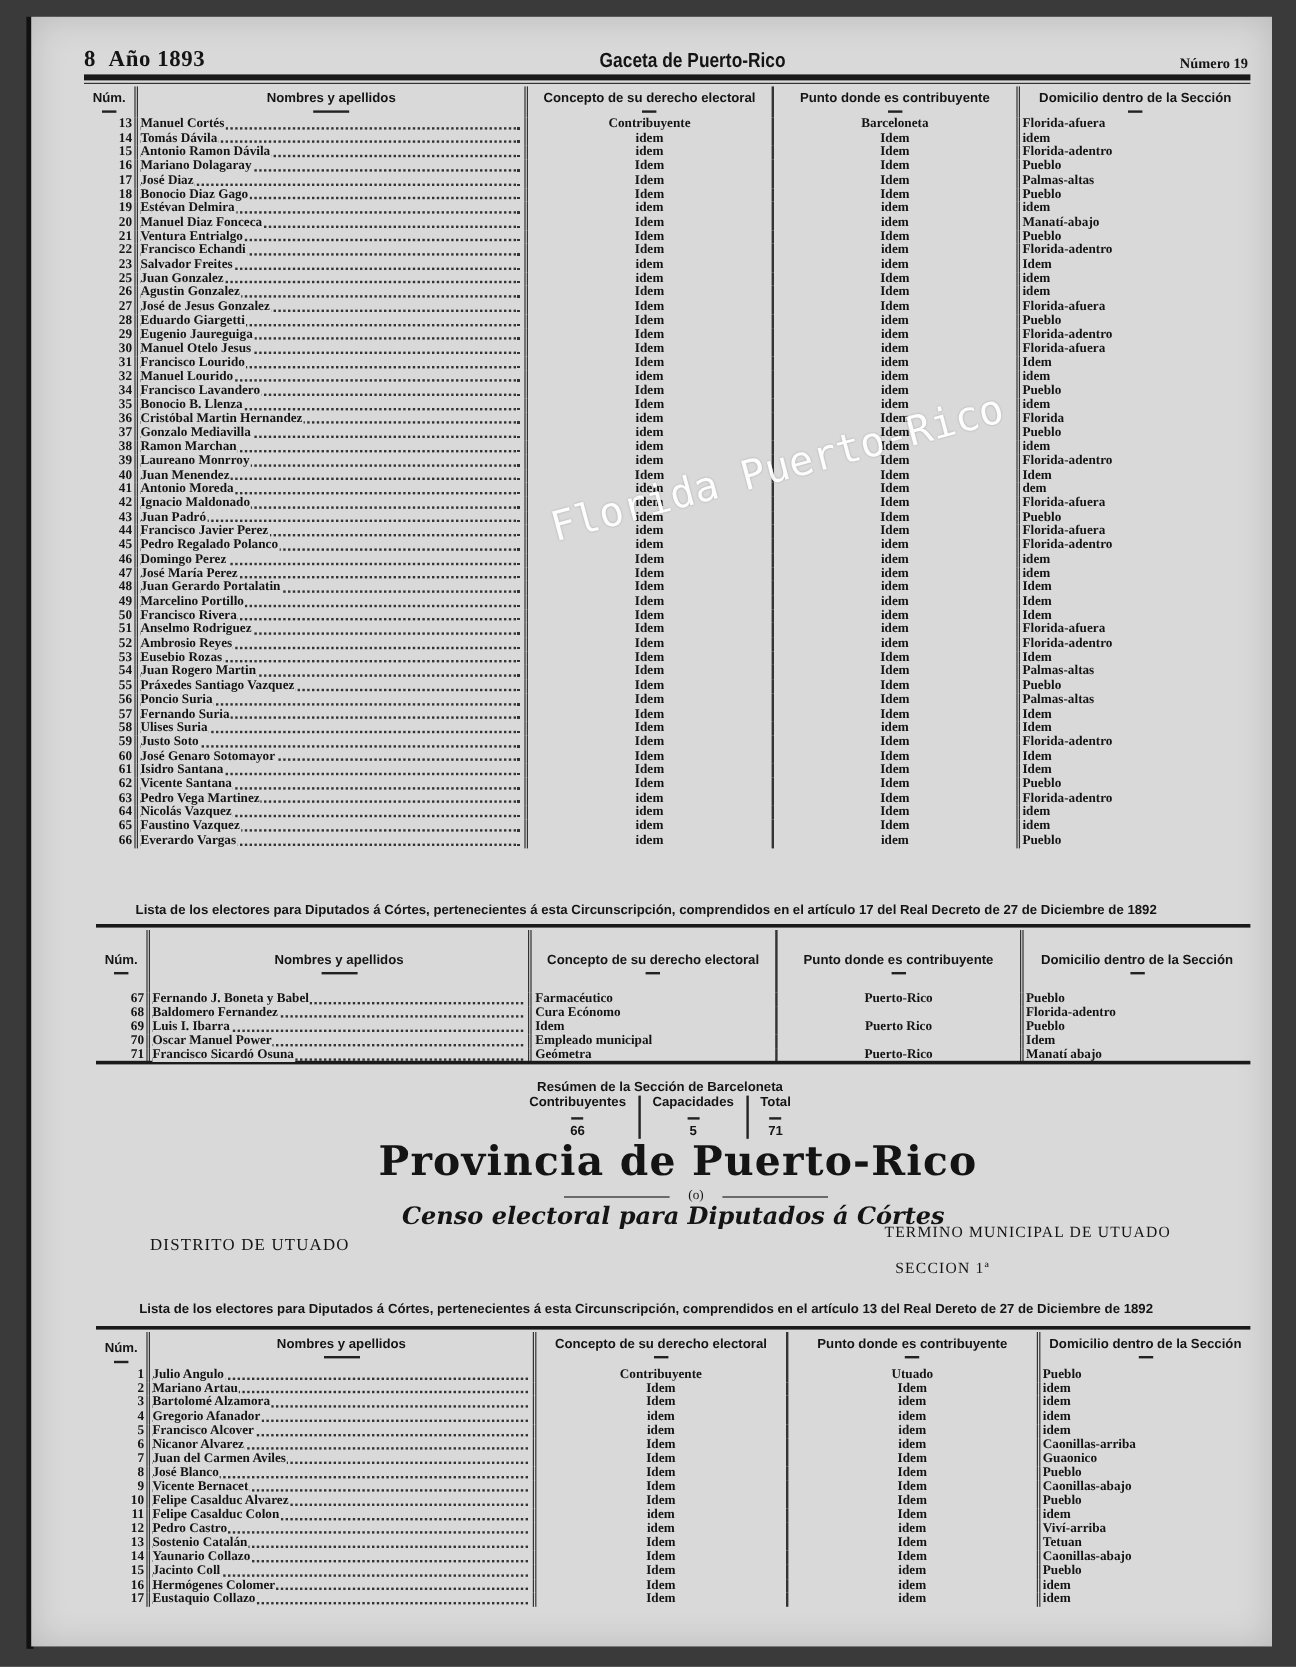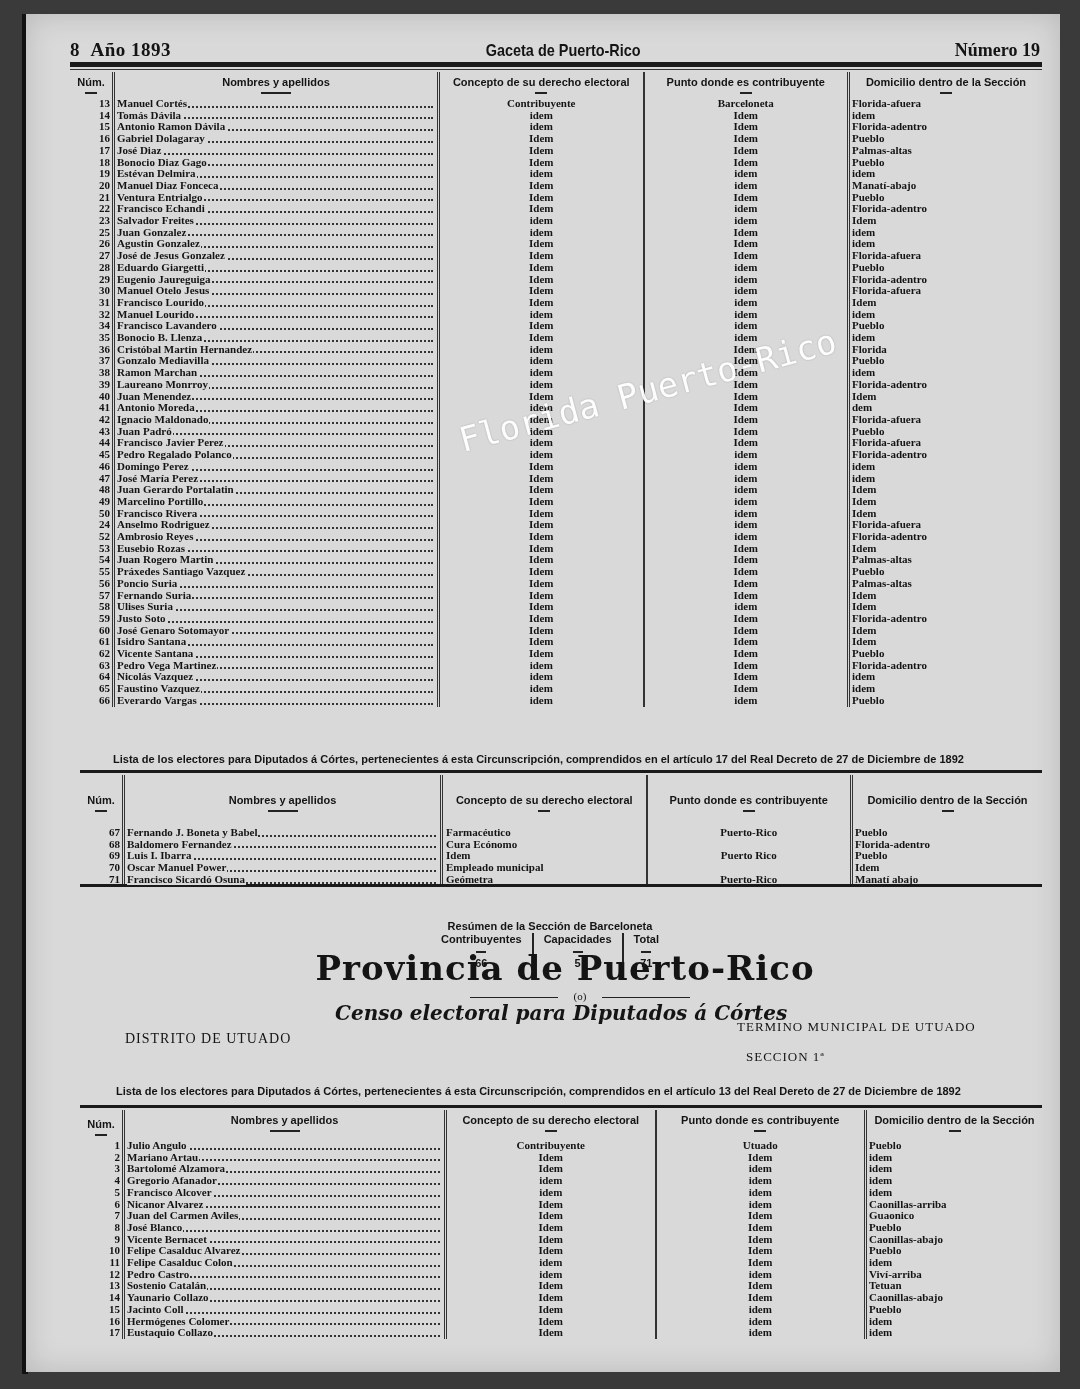--- a/index.html
+++ b/index.html
@@ -16,21 +16,21 @@
     box-shadow: inset 0 0 30px rgba(0,0,0,0.15);
   }
   .page-shadow-left { position:absolute; left:22px; top:14px; width:6px; height:1360px; background:#111; }
   .header-line {
     position:absolute; left:70px; top:31px; width:970px; height:30px;
     display:flex; align-items:flex-end; justify-content:space-between;
     font-family:"Liberation Serif", serif; font-weight:bold;
   }
   .hdr-left { font-size:19px; letter-spacing:0.5px; }
   .hdr-center { font-size:17px; font-family:"Liberation Sans", sans-serif; transform:scaleX(0.85); }
-  .hdr-right { font-size:18px; }
+  .hdr-right { font-size:12px; }
   .rule-thick { position:absolute; height:5px; background:#1a1a1a; }
   .rule-thin { position:absolute; height:1px; background:#333; }
   table.census { position:absolute; border-collapse:collapse; font-family:"Liberation Serif", serif; font-weight:bold; color:#141414; }
   table.census th {
     font-size:11px; font-weight:bold; text-align:center; vertical-align:top;
     padding:4px 2px 0 2px; font-family:"Liberation Sans", sans-serif;
     transform-origin:center;
   }
   table.census th .dash { display:block; width:12px; height:2px; background:#222; margin:4px auto 0; }
   table.census td { font-size:11px; line-height:11.7px; padding:0; white-space:nowrap; }
@@ -47,21 +47,21 @@
   .col-dom { text-align:left; padding-left:2px !important; }
   .left-text td.col-concept { text-align:left; padding-left:3px !important; }
   .list-caption {
     position:absolute; font-family:"Liberation Sans", sans-serif; font-weight:bold; font-size:11px;
     transform-origin:left; white-space:nowrap;margin-left:33px;
   }
   .summary {
     position:absolute; left:420px; top:900px; width:260px; text-align:center;
     font-family:"Liberation Sans", sans-serif; font-weight:bold; font-size:11px;
   }
-  .summary .sum-title { display:block;margin-top:20px; }
+  .summary .sum-title { display:block; }
   .summary .sum-cols { display:flex; justify-content:center; margin-top:1px;align-items:center; }
   .summary .sum-col { padding:0 10px; text-align:center; }
   .summary .sum-col + .sum-col { border-left:2px solid #222; }
   .summary .sum-col .dash { display:block; width:10px; height:2px; background:#222; margin:6px auto 4px; }
   .big-title {
     position:absolute; left:0; width:1130px; top:948px; text-align:center;
     font-family:"DejaVu Serif", serif; font-weight:bold; font-size:34px; letter-spacing:1px;
     transform:scaleX(1.0);
   }
   .ornament { position:absolute; left:470px; top:990px; width:220px; text-align:center; font-size:11px; font-family:"Liberation Serif", serif; }
@@ -135,21 +135,21 @@
         <td class="col-name">
           <span class="dots"><span class="nm">Antonio Ramon Dávila</span></span>
         </td>
         <td class="col-concept">idem</td>
         <td class="col-punto">Idem</td>
         <td class="col-dom">Florida-adentro</td>
       </tr>
       <tr>
         <td class="col-num">16</td>
         <td class="col-name">
-          <span class="dots"><span class="nm">Gabriel Dolagaray</span></span>
+          <span class="dots"><span class="nm">Mariano Dolagaray</span></span>
         </td>
         <td class="col-concept">Idem</td>
         <td class="col-punto">Idem</td>
         <td class="col-dom">Pueblo</td>
       </tr>
       <tr>
         <td class="col-num">17</td>
         <td class="col-name">
           <span class="dots"><span class="nm">José Diaz</span></span>
         </td>
@@ -430,21 +430,21 @@
       <tr>
         <td class="col-num">50</td>
         <td class="col-name">
           <span class="dots"><span class="nm">Francisco Rivera</span></span>
         </td>
         <td class="col-concept">Idem</td>
         <td class="col-punto">idem</td>
         <td class="col-dom">Idem</td>
       </tr>
       <tr>
-        <td class="col-num">24</td>
+        <td class="col-num">51</td>
         <td class="col-name">
           <span class="dots"><span class="nm">Anselmo Rodriguez</span></span>
         </td>
         <td class="col-concept">Idem</td>
         <td class="col-punto">idem</td>
         <td class="col-dom">Florida-afuera</td>
       </tr>
       <tr>
         <td class="col-num">52</td>
         <td class="col-name">

